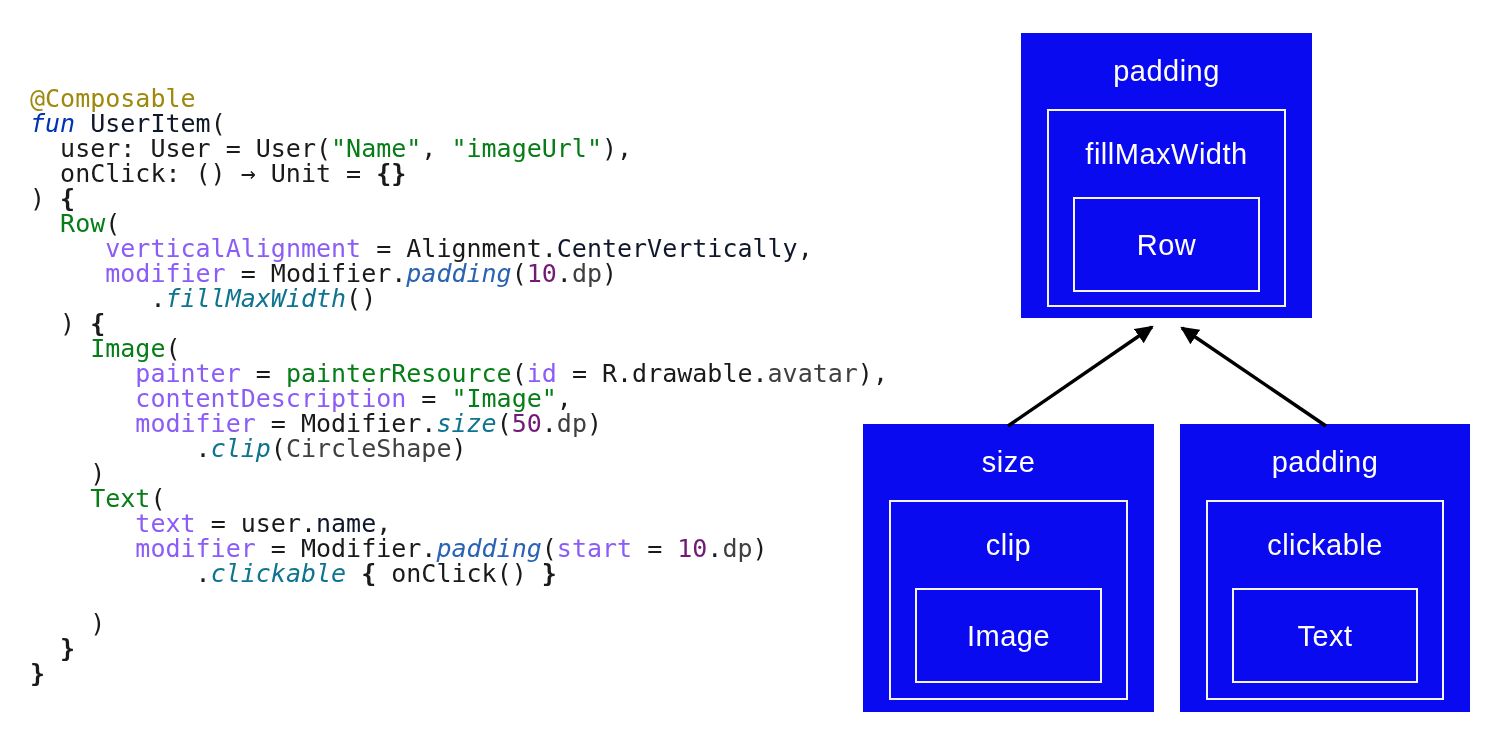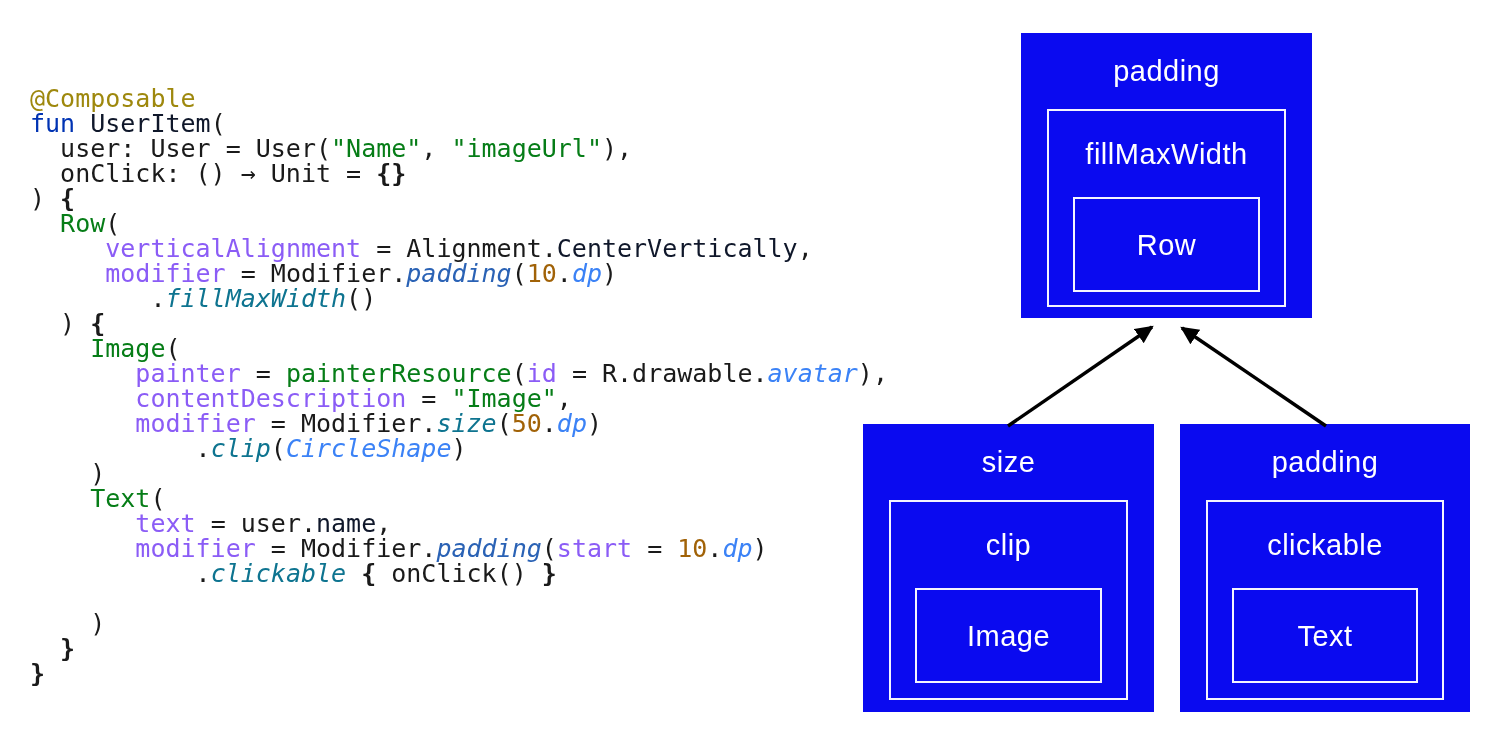--- a/index.html
+++ b/index.html
@@ -13,28 +13,28 @@
     top: 86px;
     font-family: "DejaVu Sans Mono", monospace;
     font-size: 25px;
     line-height: 25px;
     white-space: pre;
     color: #1a1a1a;
   }
   .code-line { white-space: pre; height: 25px; }
   .tok-plain { color: #1a1a1a; }
   .tok-ann   { color: #9e880d; }
-  .tok-kw    { color: #0033b3; }
+  .tok-kw    { color: #0033b3; font-style: italic; }
   .tok-decl  { color: #0f172a; }
   .tok-call  { color: #067d17; }
   .tok-str   { color: #067d17; }
   .tok-param { color: #8b5cf6; }
-  .tok-num   { color: #a16207; }
+  .tok-num   { color: #701a75; }
   .tok-prop  { color: #0f172a; }
-  .tok-propi { color: #3b82f6; font-style: italic; }
+  .tok-propi { color: #404040; }
   .tok-ext   { color: #0e7490; font-style: italic; }
   .tok-extb  { color: #2a62b5; font-style: italic; }
   .tok-b     { color: #1a1a1a; font-weight: bold; }
 
   
   .dbox {
     position: absolute;
     background: #0a0af0;
     color: #ffffff;
   }

